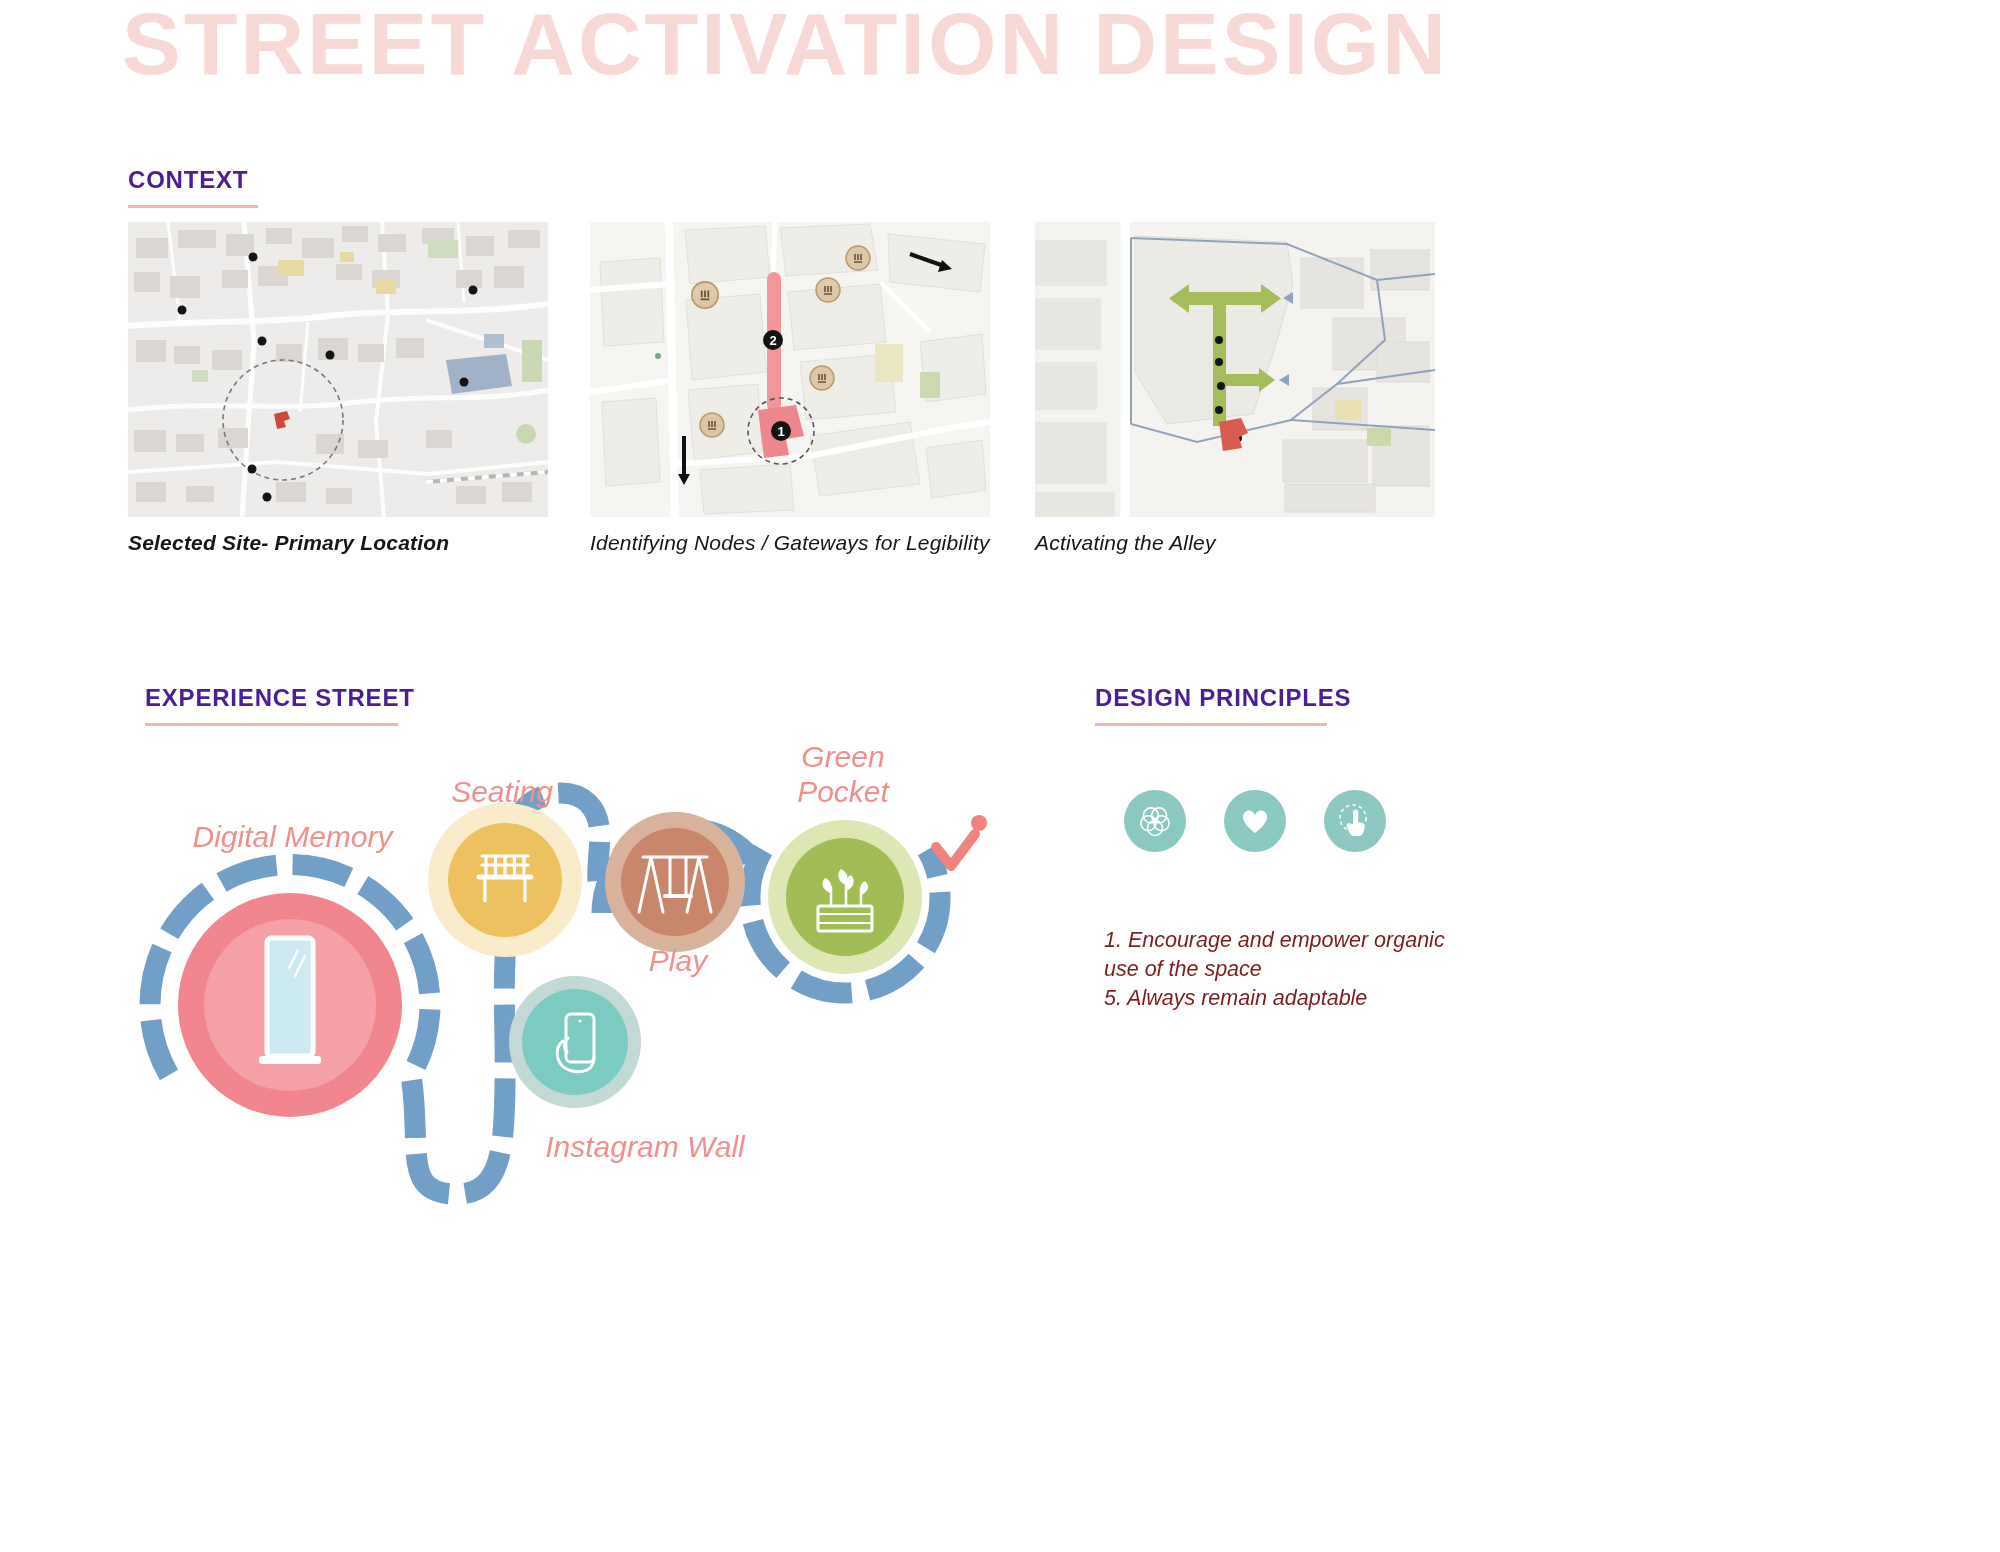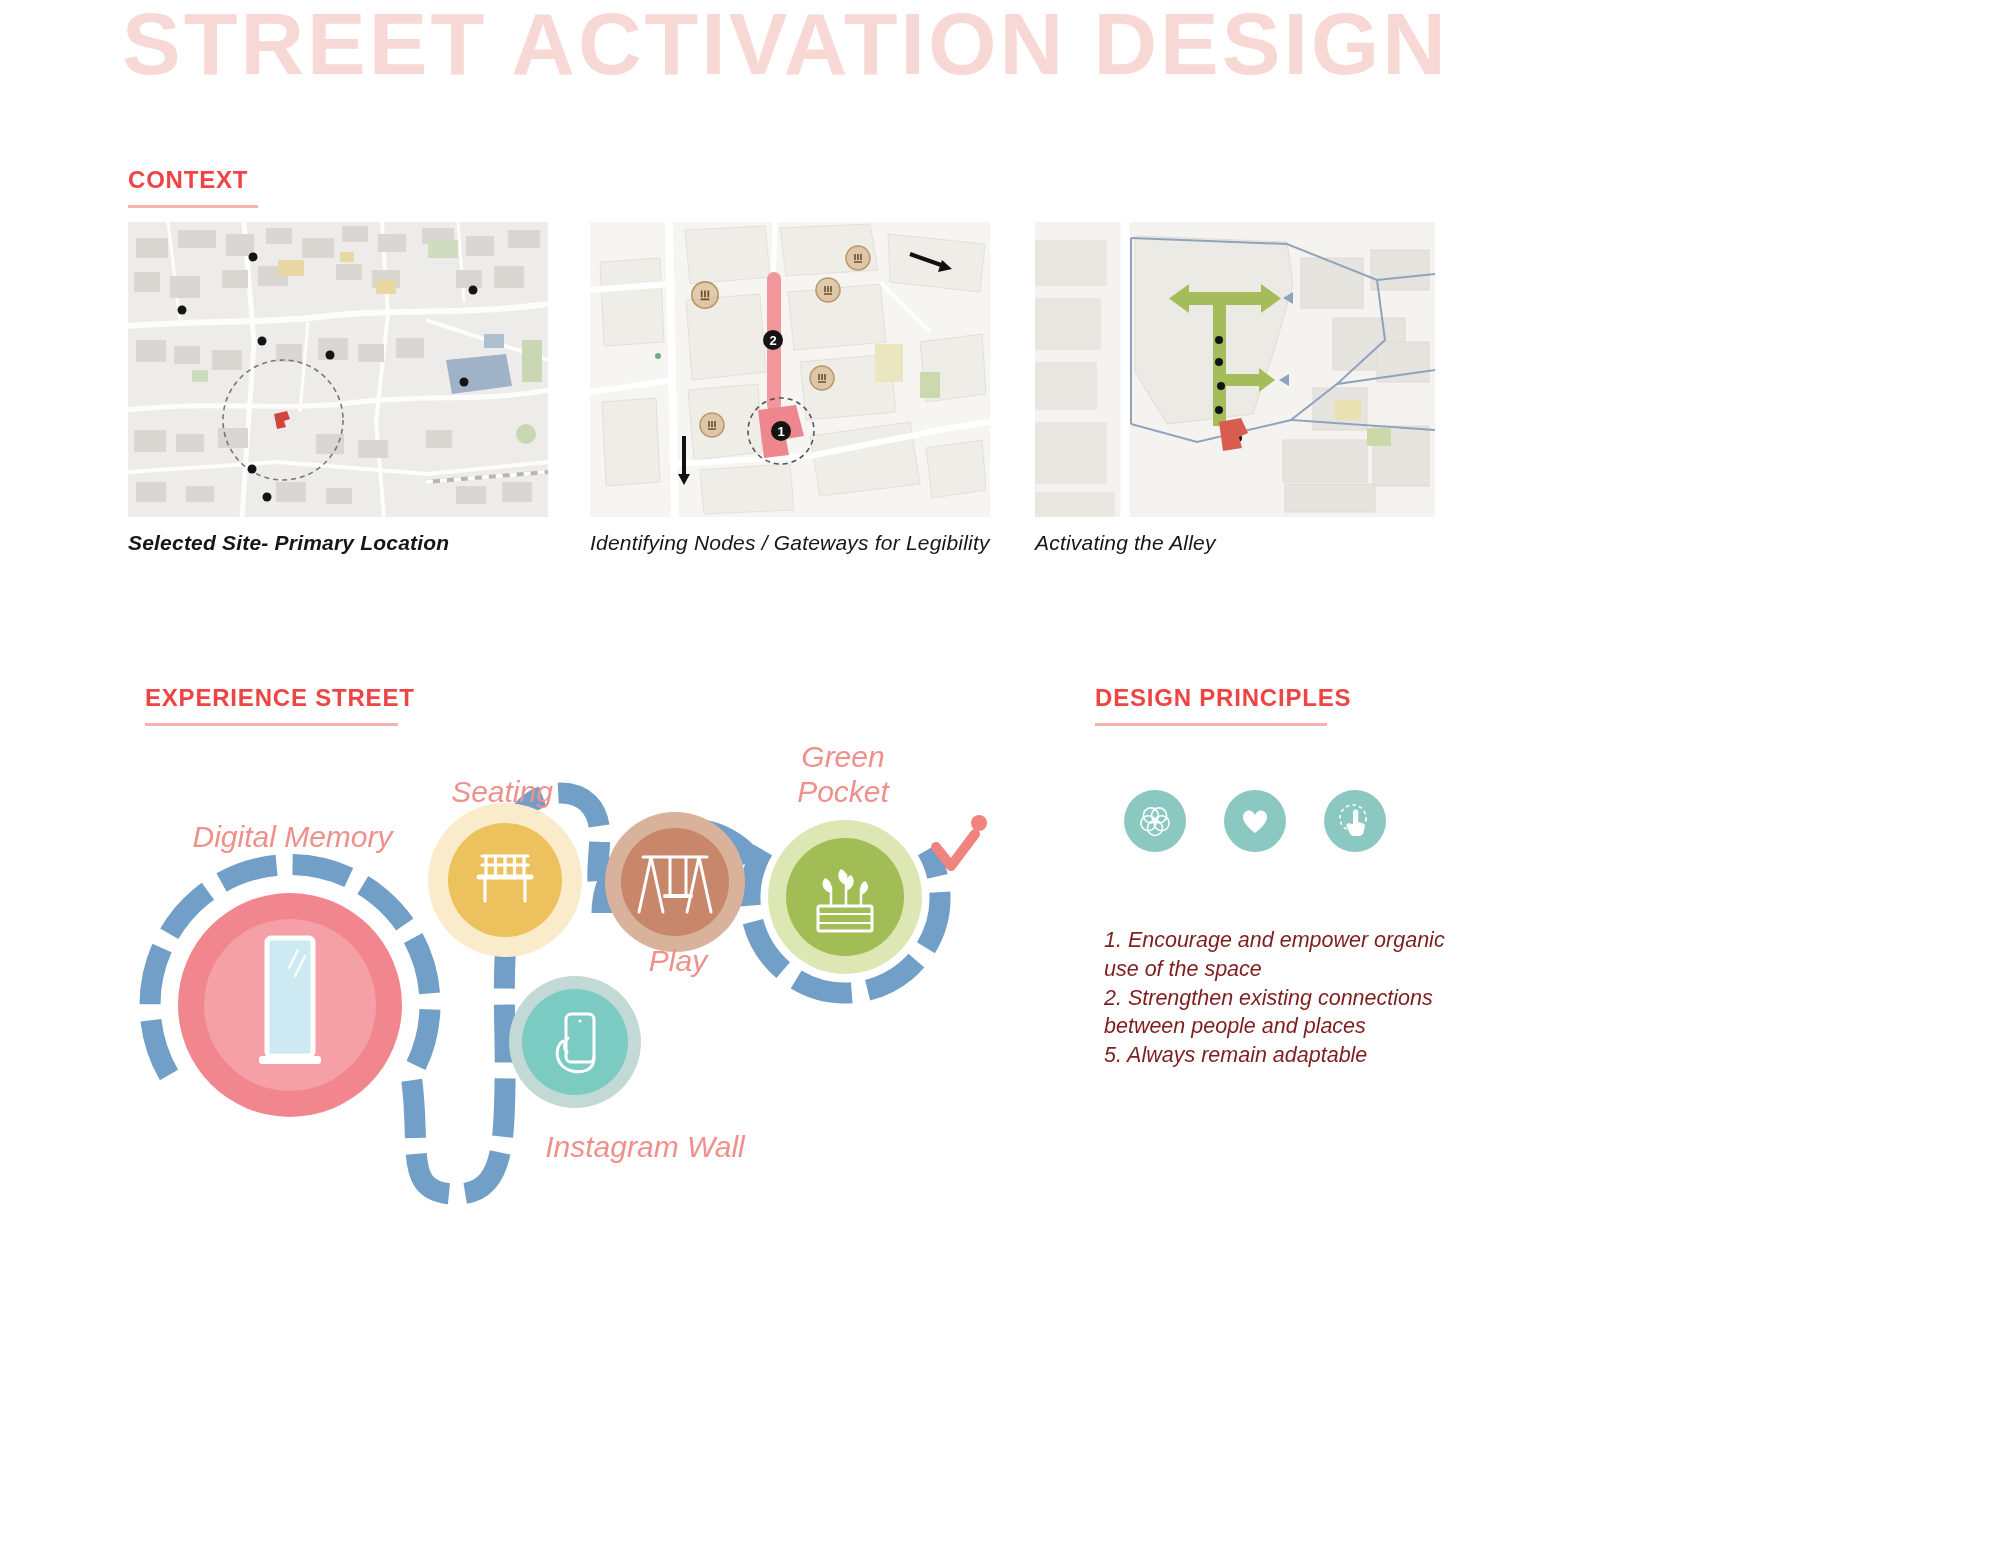--- a/index.html
+++ b/index.html
@@ -11,21 +11,21 @@
     color: #1d1d1d;
   }
   .title {
     position: absolute; left: 122px; top: -2px; margin: 0;
     font-size: 88px; font-weight: 700; letter-spacing: 3px;
     color: #f8d8d5; white-space: nowrap; line-height: 1.05;
   }
   .sec-h {
     position: absolute; margin: 0;
     font-size: 24px; font-weight: 700; letter-spacing: 0.8px;
-    color: #ef4444;
+    color: #4c1d95;
   }
   .sec-underline { position: absolute; height: 3px; background: #f6b3ae; }
   .map-fig { position: absolute; margin: 0; }
   .map-svg { display: block; }
   .map-caption {
     font-style: italic; font-size: 21px; color: #161616;
     margin-top: 14px; letter-spacing: 0.2px;
   }
   .journey-svg { position: absolute; left: 130px; top: 735px; }
   .stop-label {
@@ -350,15 +350,14 @@
   </svg>
   <svg class="principle-icon" viewBox="0 0 62 62">
     <circle cx="31" cy="31" r="31" fill="#8bc8c1"></circle>
     <circle cx="29" cy="28" r="13" fill="none" stroke="#ffffff" stroke-width="1.6" stroke-dasharray="3.5 3.2"></circle>
     <path fill="#ffffff" d="M29 22 a2.6 2.6 0 0 1 5.2 0 l0 10 3.8 0.9 c2 0.5 3.2 2.3 2.7 4.3 l-1.4 5.6 c-0.5 1.9 -2.2 3.2 -4.2 3.2 l-5.4 0 c-1.7 0 -3.2 -1 -3.9 -2.5 l-3.2 -7 c-0.8 -1.8 0.8 -3.7 2.7 -3.2 l3.7 1 z"></path>
   </svg>
 </div>
 
 <div class="principle-list">
   <div>1. Encourage and empower organic use of the space</div>
-  <div>2. Strengthen existing connections between people and places</div>
   <div>5. Always remain adaptable</div>
 </div>
 
 </body></html>

